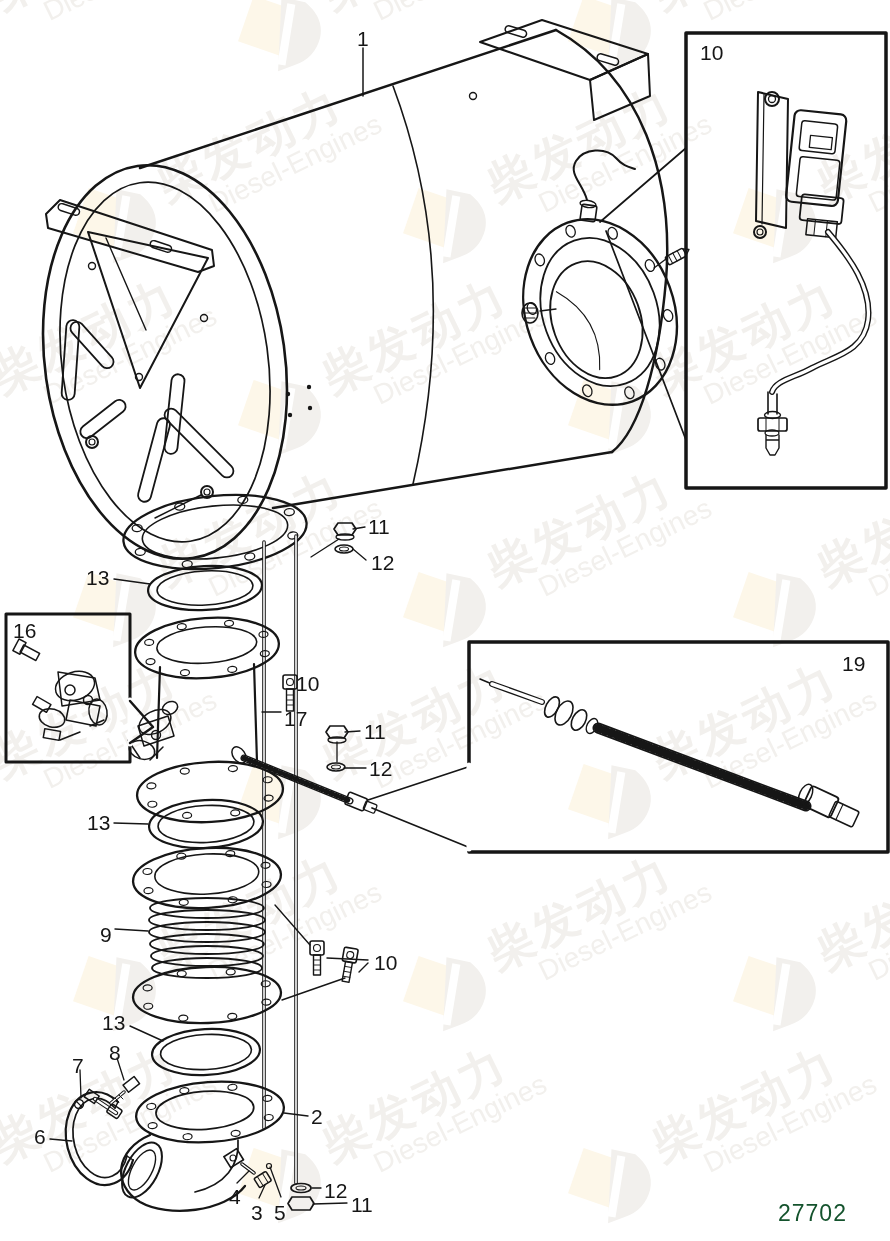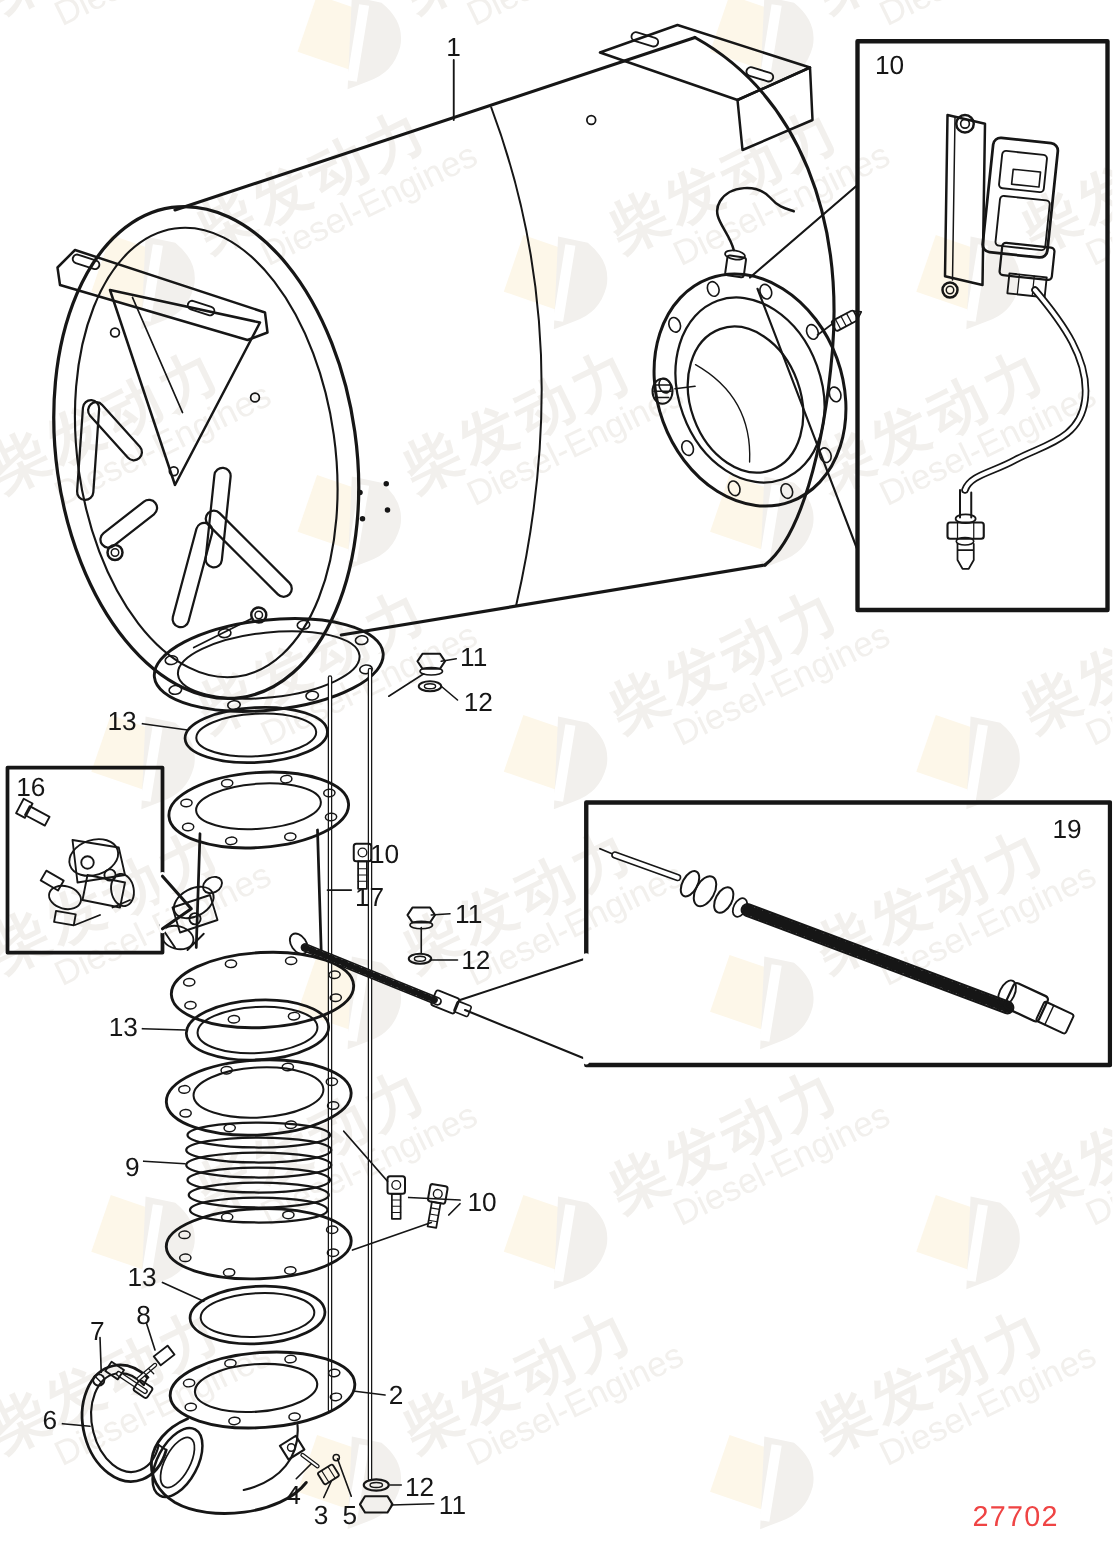--- a/index.html
+++ b/index.html
@@ -11,21 +11,21 @@
   .wm-diamond{position:absolute;left:-4px;top:2px;width:48px;height:48px;
               background:var(--wm-diamond,#fdf7e9);transform:rotate(45deg);z-index:-1;}
   .wm-logo{width:74px;height:74px;flex:0 0 auto;}
   .wm-logo .body{fill:var(--wm-color,#f2f0ed);}
   .wm-logo .slash{stroke:#ffffff;stroke-width:11;fill:none;}
   .wm-text{display:flex;flex-direction:column;line-height:1.02;}
   .wm-cn{font-size:46px;font-weight:bold;letter-spacing:4px;color:var(--wm-color,#f2f0ed);}
   .wm-en{font-size:28px;color:var(--wm-color,#f2f0ed);margin-left:38px;}
   svg.art{position:absolute;left:0;top:0;z-index:1;}
   .co{position:absolute;z-index:2;color:#161616;font-size:21px;line-height:1;}
-  .dwg-no{position:absolute;z-index:2;color:#ef4444;font-size:23px;letter-spacing:1px;}
+  .dwg-no{position:absolute;z-index:2;color:#14532d;font-size:23px;letter-spacing:1px;}
 </style>
 </head>
 <body>
 
 <div class="stage">
 
   <div class="wm-layer">
       <div class="wm-tile" style="left: -90px; top: -60px;">
         <svg class="wm-logo" viewBox="0 0 100 100">
           <path class="body" d="M12,94 L60,6 L86,26 Q100,56 83,78 Q64,100 36,96 Z"></path>

